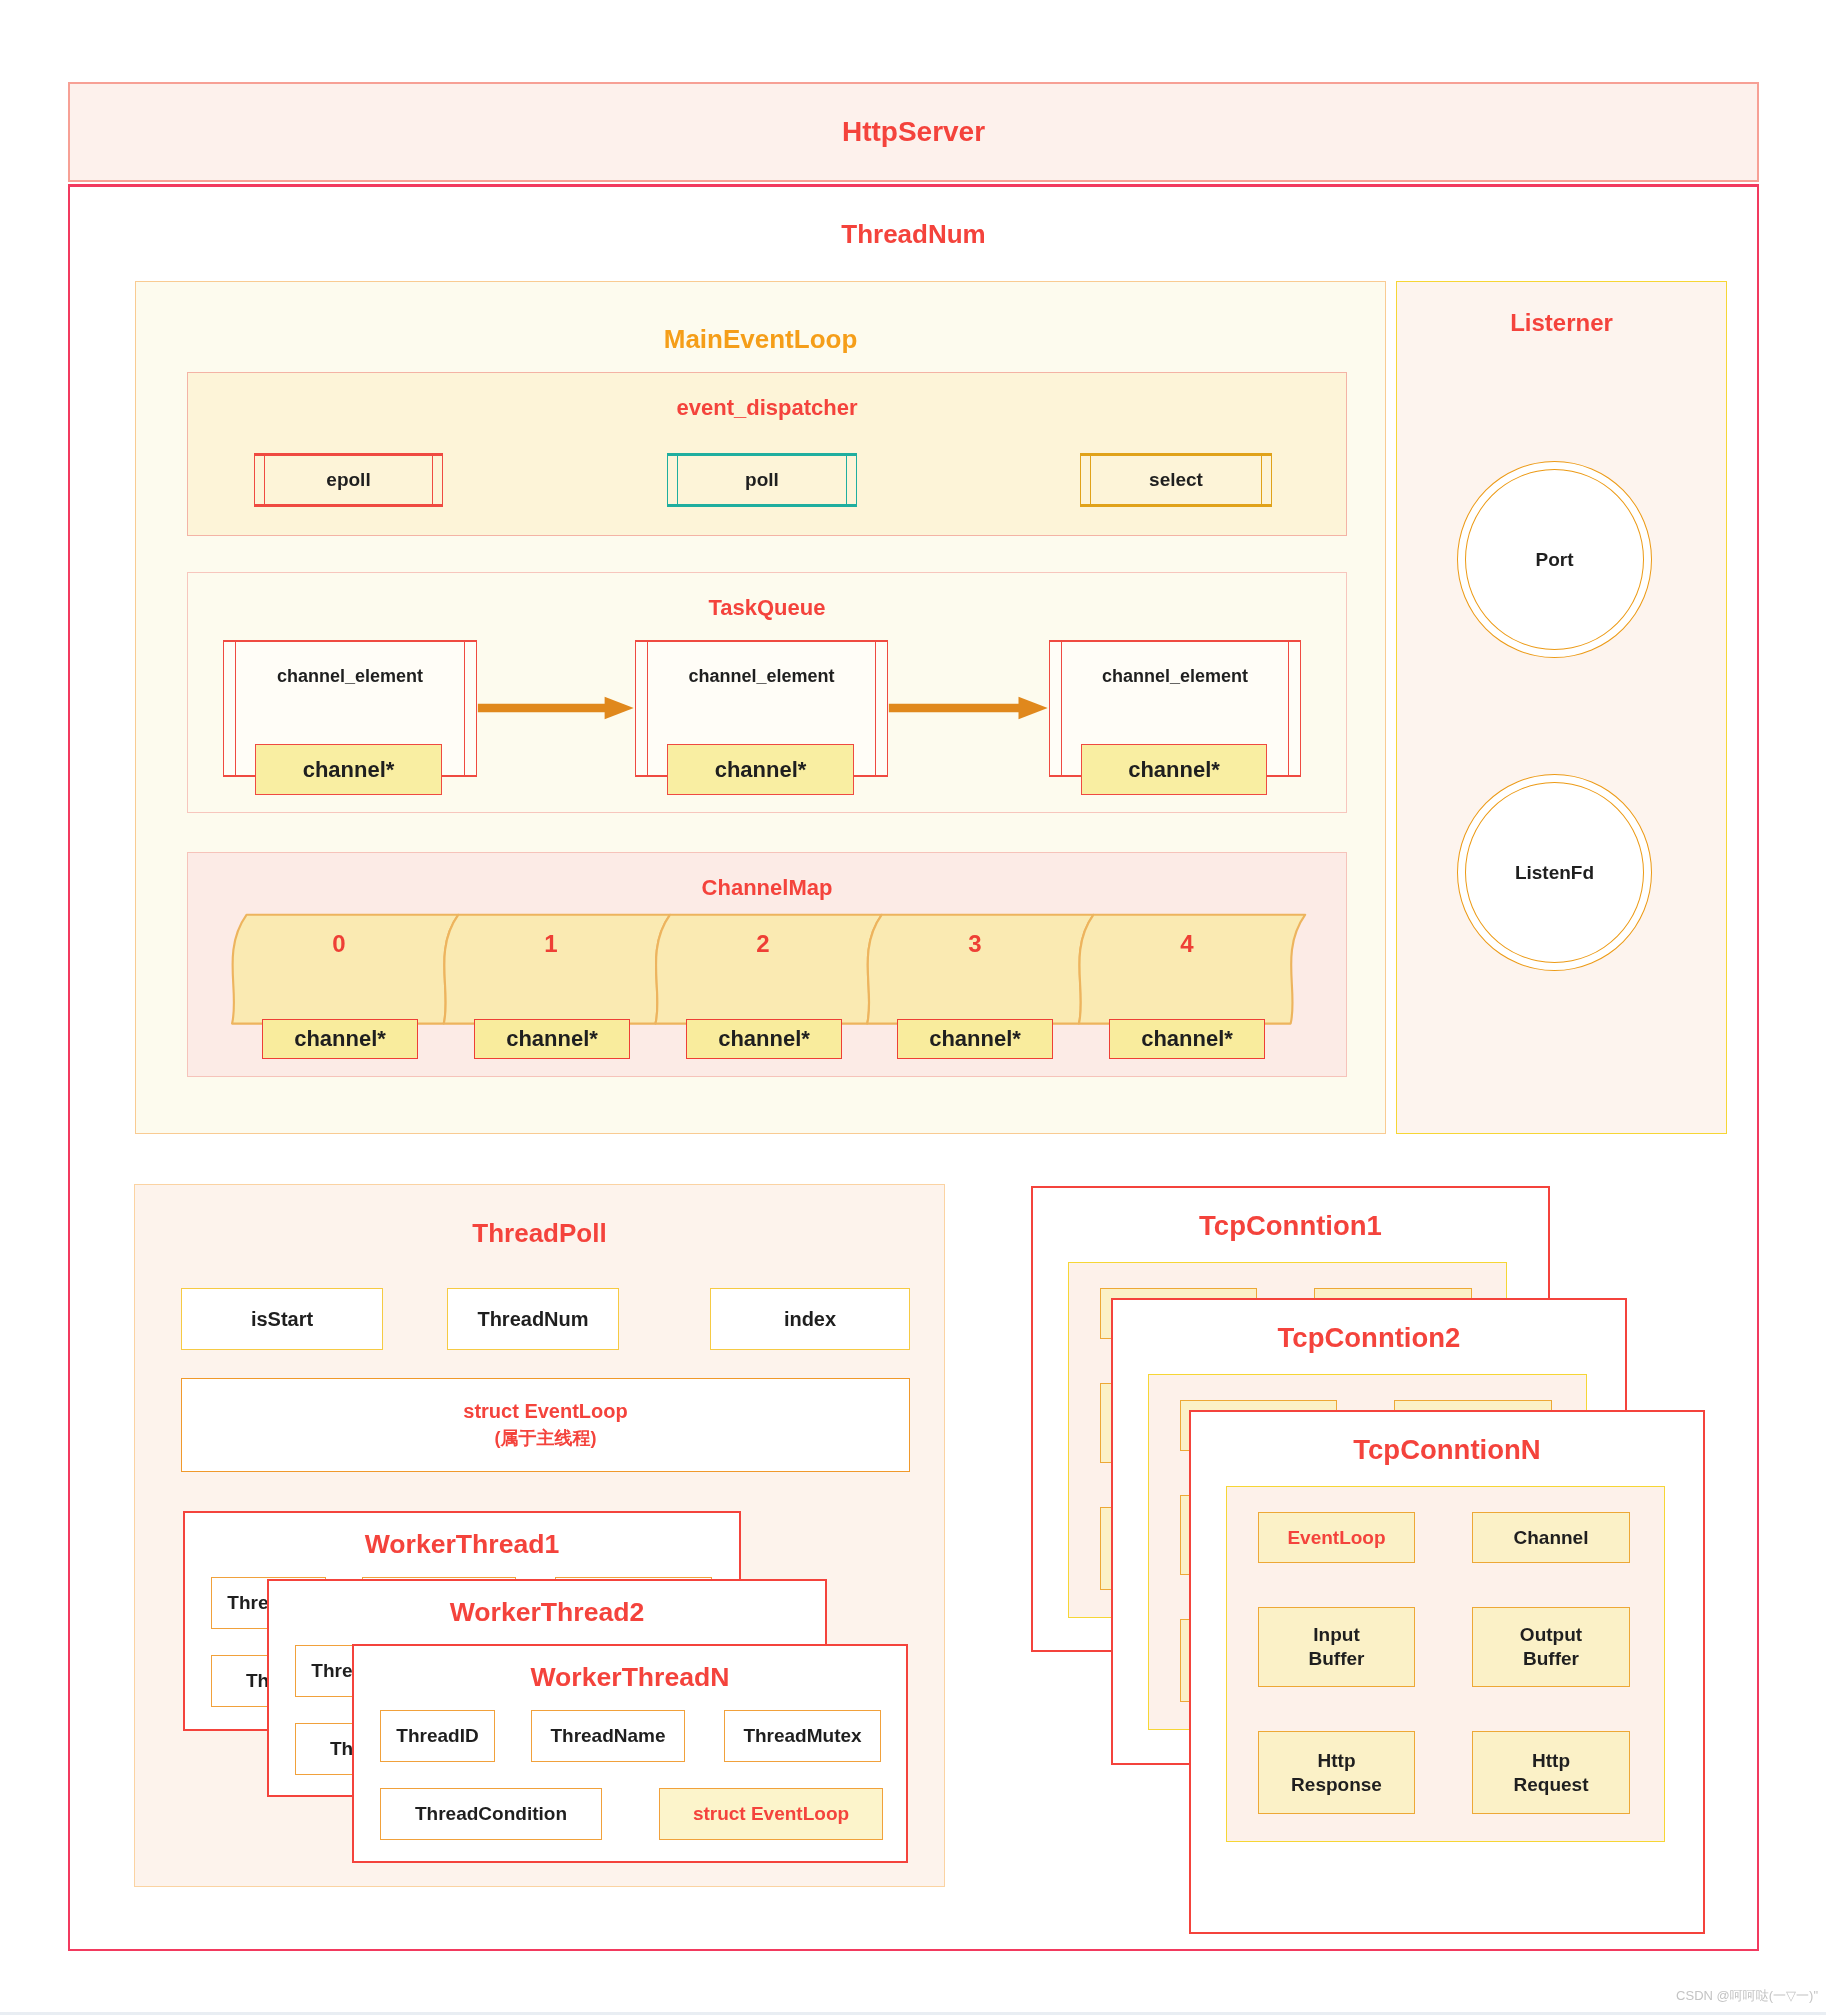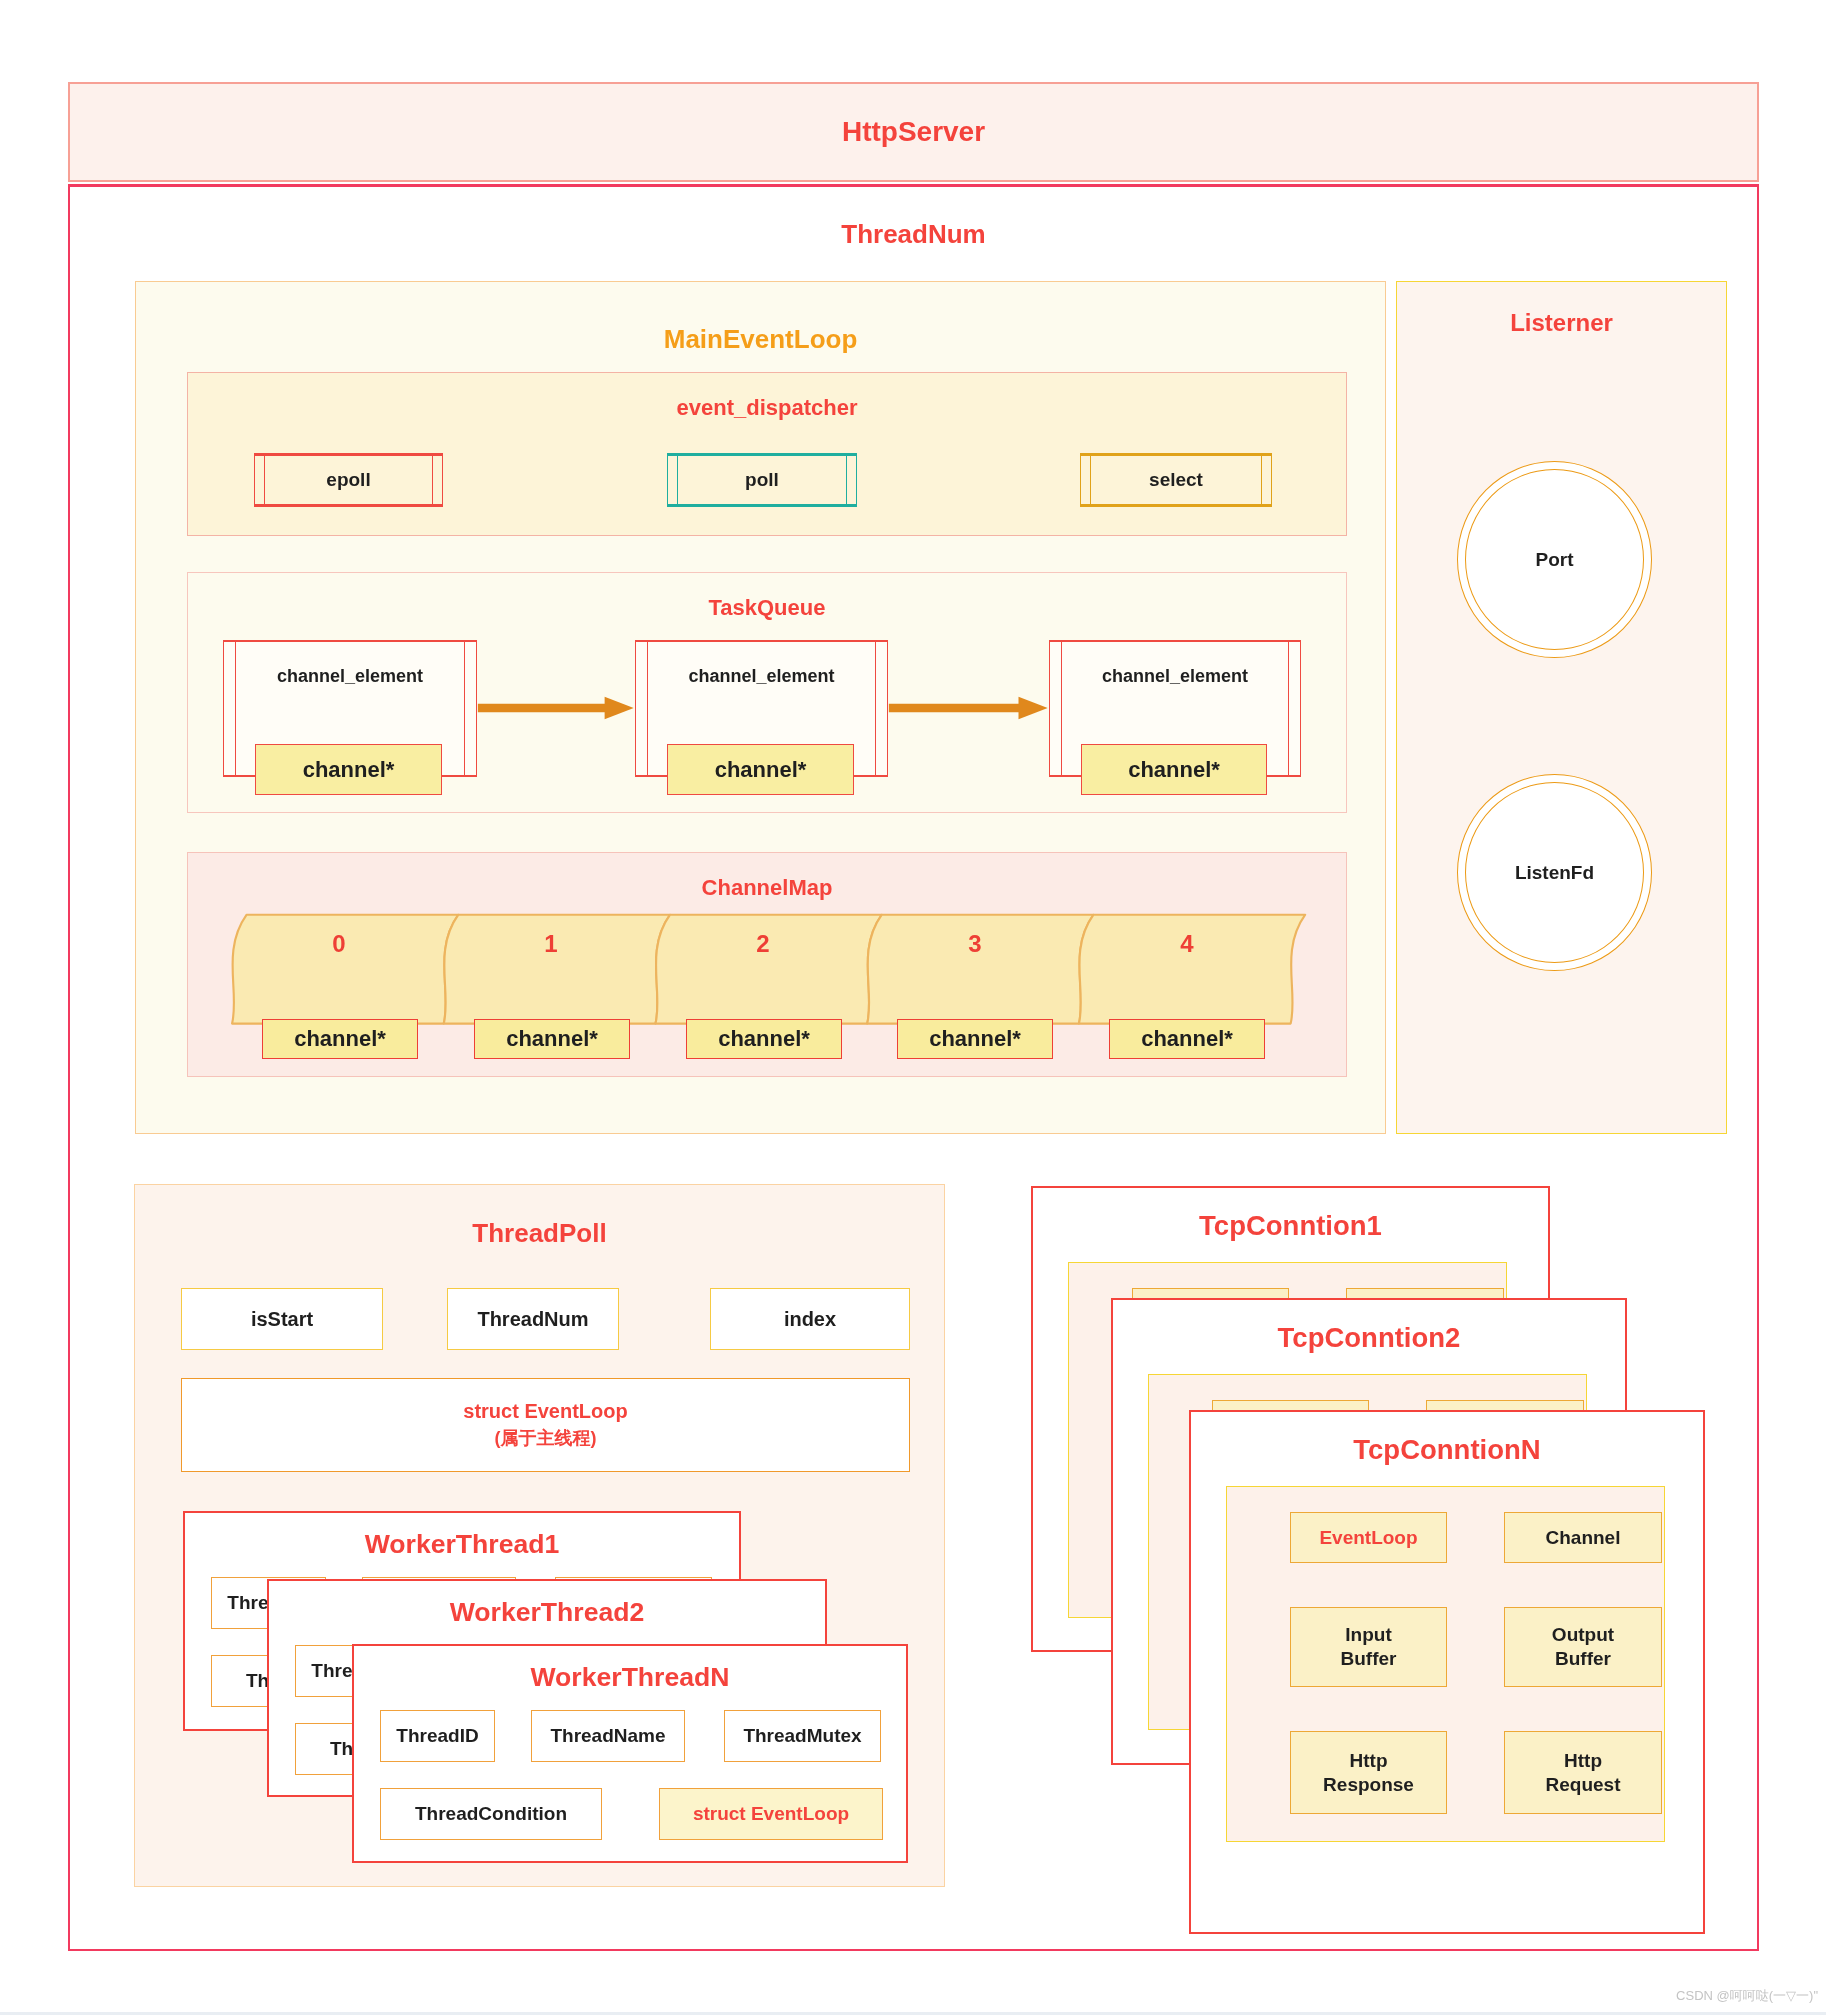--- a/index.html
+++ b/index.html
@@ -72,21 +72,21 @@
         white-space:nowrap;overflow:hidden;}
   .wbox.yellow{background:#fcf4cb;color:#f4433c;}
 
   
   .tcard{position:absolute;box-sizing:border-box;background:#ffffff;border:2.1px solid #f4433c;}
   .tcard-title{margin-top:22px;text-align:center;color:#f4433c;font-size:27.5px;font-weight:700;}
   .tpanel{position:absolute;left:35px;top:74px;width:439px;height:356px;box-sizing:border-box;
           background:#fdf1ea;border:1.7px solid #f6d635;}
   .tbox{position:absolute;box-sizing:border-box;background:#fbf1c7;border:1.7px solid #eda836;
         display:flex;flex-direction:column;align-items:center;justify-content:center;
-        font-size:19px;font-weight:600;line-height:1.25;margin-left:32px;}
+        font-size:19px;font-weight:600;line-height:1.25;}
   .tbox .red{color:#f4433c;}
   .l2:empty{display:none;}
 
   .watermark{left:1501px;top:1987px;width:317px;text-align:right;color:#c4c4c4;font-size:13px;}
   .bottom-line{left:0;top:2012px;width:1826px;height:2.6px;background:#e9eef3;}
 </style>
 </head>
 <body>
 
 <div class="abs hs-band flexc">

